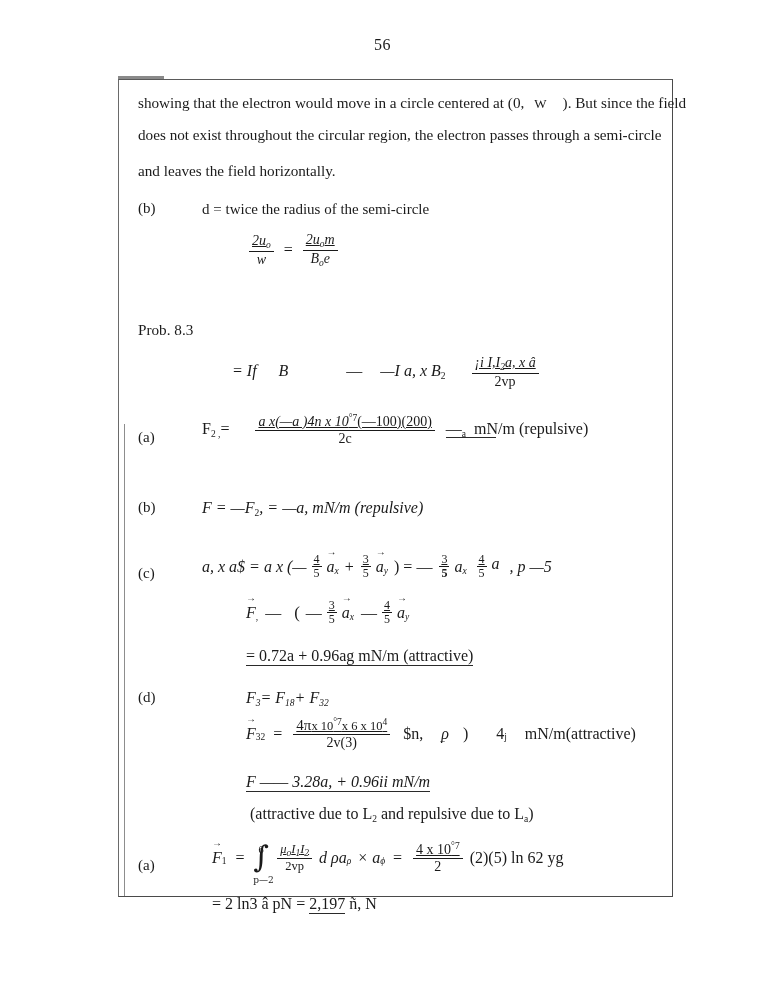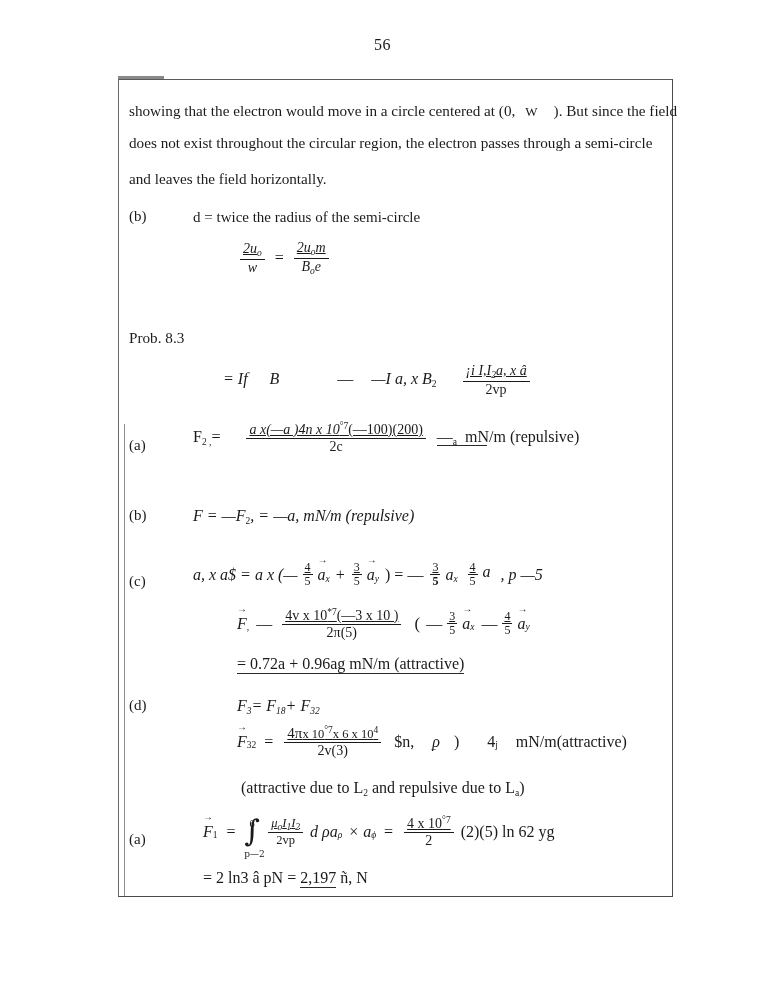--- a/index.html
+++ b/index.html
@@ -32,24 +32,24 @@
     position:absolute;left:118px;top:76px;width:46px;height:3px;
     background:#8a8a8a;
   }
   
   #frame-inner-rule{
     position:absolute;left:124px;top:424px;width:1px;height:472px;
     background:#8d8d8d;
   }
   
   #content{
-    position:absolute;left:127px;top:79px;
+    position:absolute;left:136px;top:79px;
     width:548px;height:818px;
     box-sizing:border-box;
-    padding:12px 8px 0 0;
+    padding:4px 8px 0 0;
   }
   .para{
     font-size:15.2px;line-height:31px;
     margin:0 0 0 2px;
     text-align:left;
     white-space:nowrap;
   }
   .row{position:relative;}
   .lbl{
     position:absolute;left:2px;
@@ -177,24 +177,20 @@
     <span class="frac mini"><span class="num">3</span><span class="den" style="font-weight:bold;">5</span></span>
     <span class="ital" style="display:inline-block;vertical-align:middle;">a</span><span class="sub ital">x</span>
     <span class="frac mini" style="margin-left:6px;"><span class="num">4</span><span class="den">5</span></span>
     <span class="ital" style="display:inline-block;vertical-align:top;margin-top:2px;">a</span>
     <span class="ital" style="display:inline-block;vertical-align:middle;margin-left:6px;">, p —5</span>
   </div>
 
   <div class="row" style="margin-top:6px;height:46px;">
     <span class="ital vecbar" style="margin-left:110px;display:inline-block;vertical-align:middle;">F</span><span class="sub">,</span>
     <span style="display:inline-block;vertical-align:middle;margin:0 3px;">—</span>
-    <span class="frac">
-      <span class="num"><span>4v x 10</span><span class="sup">*7</span><span>(—3 x 10 )</span></span>
-      <span class="den">2π(5)</span>
-    </span>
     <span style="display:inline-block;vertical-align:middle;margin-left:6px;font-size:17px;">(</span>
     <span style="display:inline-block;vertical-align:middle;margin-left:2px;">—</span>
     <span class="frac mini"><span class="num">3</span><span class="den">5</span></span>
     <span class="ital vecbar" style="display:inline-block;vertical-align:middle;">a</span><span class="sub ital">x</span>
     <span style="display:inline-block;vertical-align:middle;margin-left:3px;">—</span>
     <span class="frac mini"><span class="num">4</span><span class="den">5</span></span>
     <span class="ital vecbar" style="display:inline-block;vertical-align:middle;">a</span><span class="sub ital">y</span>
   </div>
 
   <div class="row" style="margin-top:2px;height:28px;">
@@ -213,20 +209,23 @@
       <span class="num"><span style="font-size:15px;">4π</span><span style="font-size:12.5px;">x 10</span><span class="sup">°7</span><span style="font-size:12.5px;">x 6 x 10</span><span class="sup">4</span></span>
       <span class="den">2v(3)</span>
     </span>
     <span style="display:inline-block;vertical-align:middle;margin-left:6px;">$n,</span>
     <span style="display:inline-block;vertical-align:middle;margin-left:14px;" class="ital">ϼ</span>
     <span style="display:inline-block;vertical-align:middle;margin-left:10px;">)</span>
     <span style="display:inline-block;vertical-align:middle;margin-left:24px;">4</span><span class="sub">j</span>
     <span style="display:inline-block;vertical-align:middle;margin-left:14px;">mN/m(attractive)</span>
   </div>
 
+  <div class="row" style="margin-top:8px;height:26px;">
+    <span style="margin-left:110px;" class="ital uline">F —— 3.28a, + 0.96ii mN/m</span>
+  </div>
 
   <div class="row" style="margin-top:6px;height:26px;margin-left:36px;">
     <span style="margin-left:78px;"><span>(attractive due to L</span><span class="sub">2</span><span> and repulsive due to L</span><span class="sub">a</span><span>)</span></span>
   </div>
 
 
   <div class="row" style="margin-top:10px;height:50px;">
     <span class="lbl" style="top:16px;">(a)</span>
     <span class="ital vecbar" style="margin-left:76px;display:inline-block;vertical-align:middle;">F</span><span class="sub">1</span>
     <span style="display:inline-block;vertical-align:middle;margin:0 5px;">=</span>

